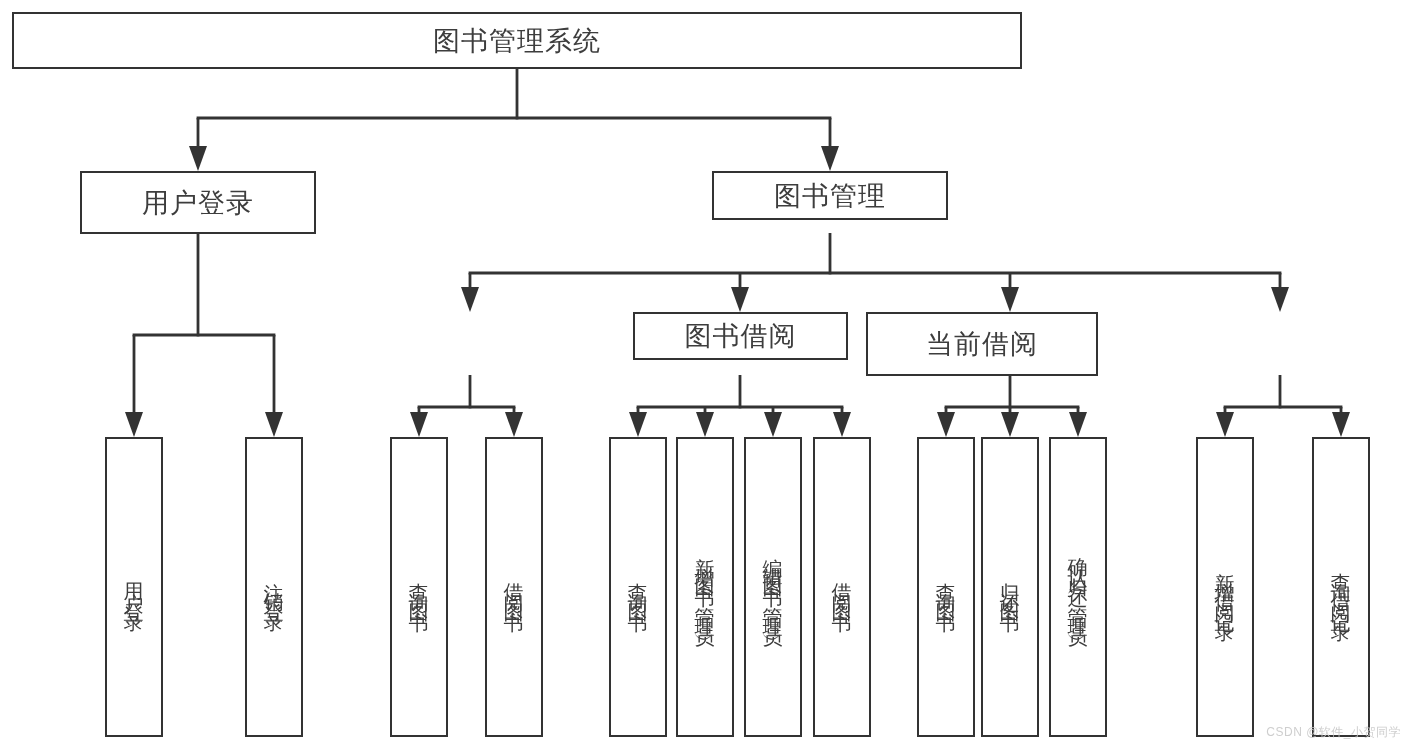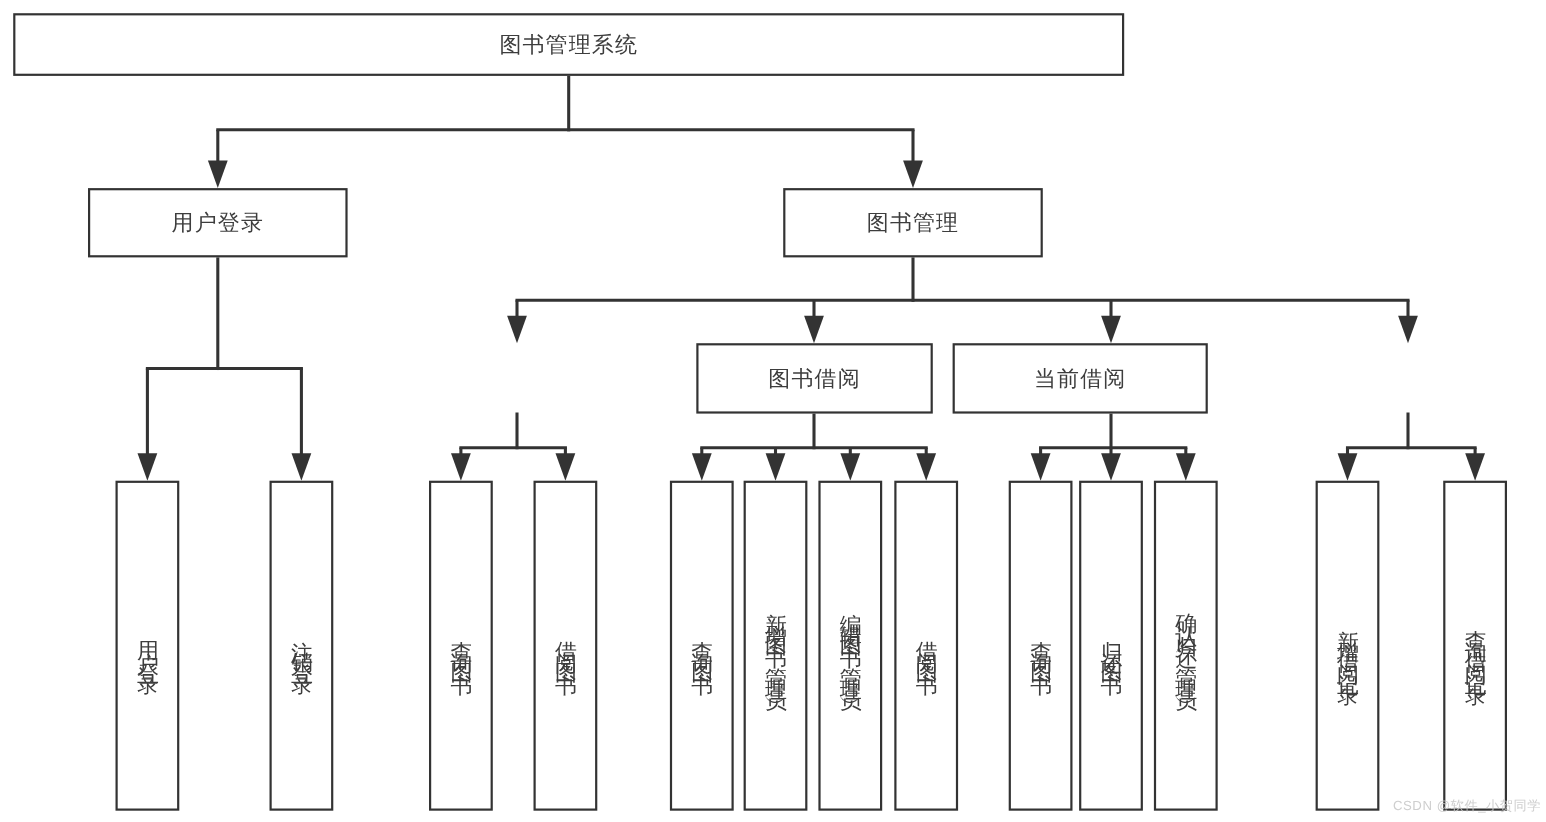--- a/index.html
+++ b/index.html
@@ -14,21 +14,21 @@
   .box{
     position:absolute;
     box-sizing:border-box;
     border:2.5px solid var(--line,#333);
     background:#ffffff;
     display:flex;align-items:center;justify-content:center;
     color:var(--text,#3d3d3d);
     z-index:2;
   }
   .box .hlabel{
-    font-size:20px;
+    font-size:27px;
     letter-spacing:1px;
     white-space:nowrap;
   }
   .box .vtext{
     writing-mode:vertical-rl;
     text-orientation:mixed;
     font-size:20px;
     line-height:1;
     letter-spacing:10px;
     white-space:nowrap;
@@ -104,25 +104,25 @@
       <polygon points="1332,412 1350,412 1341,437" fill="#333333"></polygon>
     </svg>
 
   <div class="box" style="left:12px;top:12px;width:1010px;height:57px">
     <span class="hlabel">图书管理系统</span>
   </div>
 
   <div class="box" style="left:80px;top:171px;width:236px;height:63px">
     <span class="hlabel">用户登录</span>
   </div>
-  <div class="box" style="left:712px;top:171px;width:236px;height:63px">
+  <div class="box" style="left:712px;top:171px;width:236px;height:49px">
     <span class="hlabel">图书管理</span>
   </div>
 
-  <div class="box" style="left:633px;top:312px;width:215px;height:64px">
+  <div class="box" style="left:633px;top:312px;width:215px;height:48px">
     <span class="hlabel">图书借阅</span>
   </div>
   <div class="box" style="left:866px;top:312px;width:232px;height:64px">
     <span class="hlabel">当前借阅</span>
   </div>
 
   <div class="box" style="left:105px;top:437px;width:58px;height:300px">
     <span class="vtext">用户登录</span>
   </div>
   <div class="box" style="left:245px;top:437px;width:58px;height:300px">

